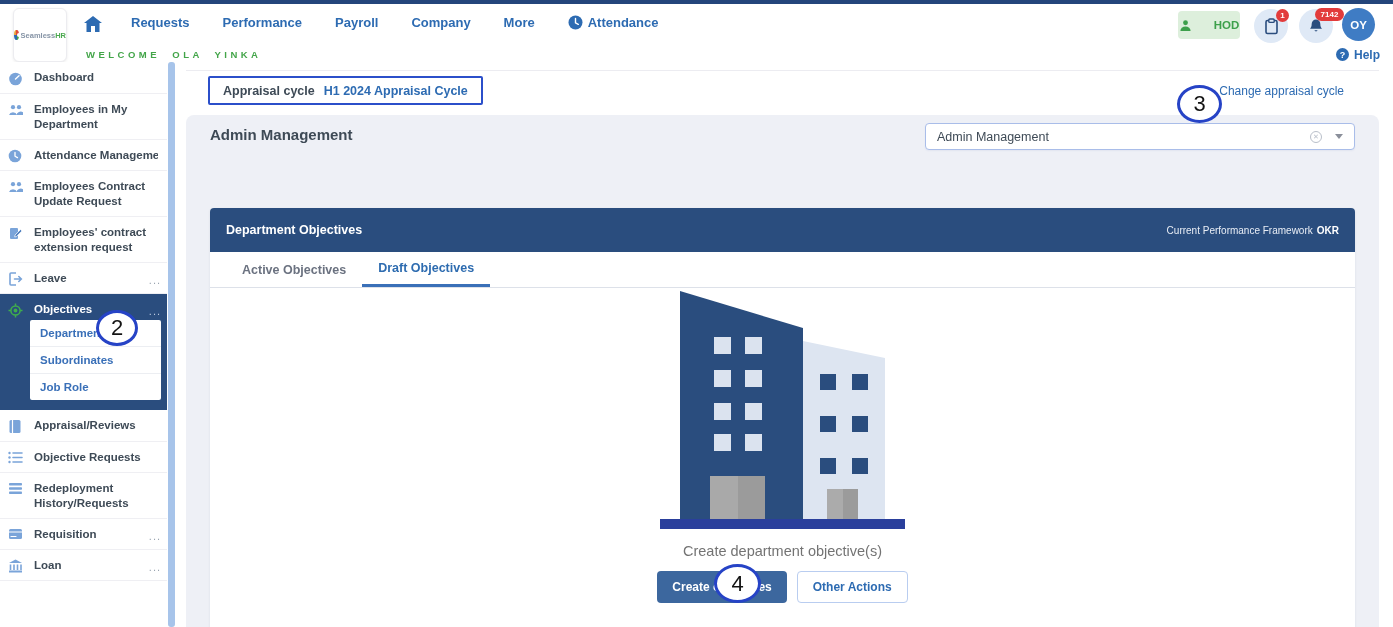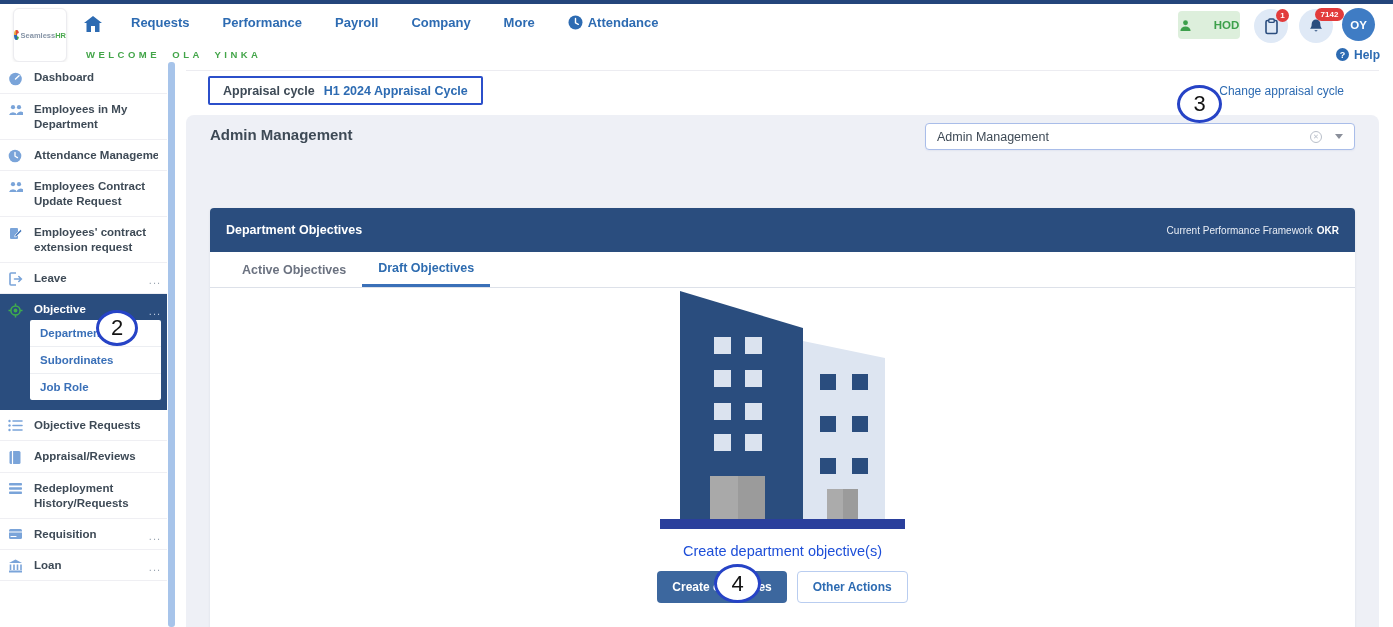--- a/index.html
+++ b/index.html
@@ -89,21 +89,21 @@
   .card-title { font-size:12.5px; font-weight:bold; color:#fff; }
   .framework { font-size:10px; color:#e8edf5; }
   .framework b { color:#fff; margin-left:4px; }
   .tabs-row { height:36px; display:flex; align-items:stretch; padding-left:16px;
     border-bottom:1px solid #dde1e9; background:#fff; }
   .tab { font-size:12.5px; font-weight:bold; color:#6b7280; padding:0 16px; display:flex;
     align-items:center; cursor:pointer; }
   .tab.active { color:#2e6cb0; border-bottom:3px solid #3a70b8; }
   .card-body { display:flex; flex-direction:column; align-items:center; }
   .building { margin-top:2px; }
-  .empty-caption { margin-top:13px; font-size:14.5px; color:#1d4ed8; }
+  .empty-caption { margin-top:13px; font-size:14.5px; color:#737373; }
   .btn-row { margin-top:12px; display:flex; gap:10px; }
   .btn-primary { background:#3c679e; color:#fff; font-size:12px; font-weight:bold; border:none;
     border-radius:4px; padding:8px 15px; cursor:pointer; font-family:inherit; }
   .btn-secondary { background:#fff; color:#2d6bb2; font-size:12px; font-weight:bold;
     border:1px solid #b9cdf0; border-radius:4px; padding:8px 15px; cursor:pointer; font-family:inherit; }
 
   
   .annot { position:absolute; border:3px solid #2643c6; border-radius:50%; background:#fff;
     display:flex; align-items:center; justify-content:center; color:#141414;
     font-size:22px; z-index:50; }
@@ -238,50 +238,50 @@
 
   <div class="sb-active-wrap">
     <div class="sb-item sb-active">
       <span class="sb-ico">
           <svg width="15" height="15" viewBox="0 0 15 15">
             <circle cx="7.5" cy="7.5" r="4.6" fill="none" stroke="#3fae4c" stroke-width="1.5"></circle>
             <circle cx="7.5" cy="7.5" r="1.9" fill="#3fae4c"></circle>
             <path d="M7.5 0.5 V2.8 M7.5 12.2 V14.5 M0.5 7.5 H2.8 M12.2 7.5 H14.5" stroke="#3fae4c" stroke-width="1.5"></path>
           </svg>
         </span>
-      <span class="sb-label">Objective</span>
+      <span class="sb-label">Objectives</span>
       <span class="sb-more">...</span>
     </div>
     <div class="submenu">
       <div class="submenu-item">Department</div>
       <div class="submenu-item">Subordinates</div>
       <div class="submenu-item">Job Role</div>
     </div>
   </div>
 
   <div class="sb-item">
     <span class="sb-ico">
+        <svg width="14" height="15" viewBox="0 0 14 15">
+          <rect x="1.5" y="1" width="11" height="13" rx="1.5" fill="#7aa4d9"></rect>
+          <path d="M4.5 1 V14" stroke="#fff" stroke-width="1.2"></path>
+        </svg>
+      </span>
+    <span class="sb-label">Appraisal/Reviews</span>
+  </div>
+
+  <div class="sb-item">
+    <span class="sb-ico">
         <svg width="15" height="13" viewBox="0 0 15 13">
           <circle cx="1.5" cy="2" r="1.2" fill="#7aa4d9"></circle>
           <circle cx="1.5" cy="6.5" r="1.2" fill="#7aa4d9"></circle>
           <circle cx="1.5" cy="11" r="1.2" fill="#7aa4d9"></circle>
           <path d="M5 2 H14 M5 6.5 H14 M5 11 H14" stroke="#7aa4d9" stroke-width="1.6" stroke-linecap="round"></path>
         </svg>
       </span>
     <span class="sb-label">Objective Requests</span>
-  </div>
-
-  <div class="sb-item">
-    <span class="sb-ico">
-        <svg width="14" height="15" viewBox="0 0 14 15">
-          <rect x="1.5" y="1" width="11" height="13" rx="1.5" fill="#7aa4d9"></rect>
-          <path d="M4.5 1 V14" stroke="#fff" stroke-width="1.2"></path>
-        </svg>
-      </span>
-    <span class="sb-label">Appraisal/Reviews</span>
   </div>
 
 
   <div class="sb-item">
     <span class="sb-ico">
         <svg width="15" height="13" viewBox="0 0 15 13">
           <rect x="1" y="1" width="13" height="2.6" rx="0.8" fill="#7aa4d9"></rect>
           <rect x="1" y="5.2" width="13" height="2.6" rx="0.8" fill="#7aa4d9"></rect>
           <rect x="1" y="9.4" width="13" height="2.6" rx="0.8" fill="#7aa4d9"></rect>
         </svg>

